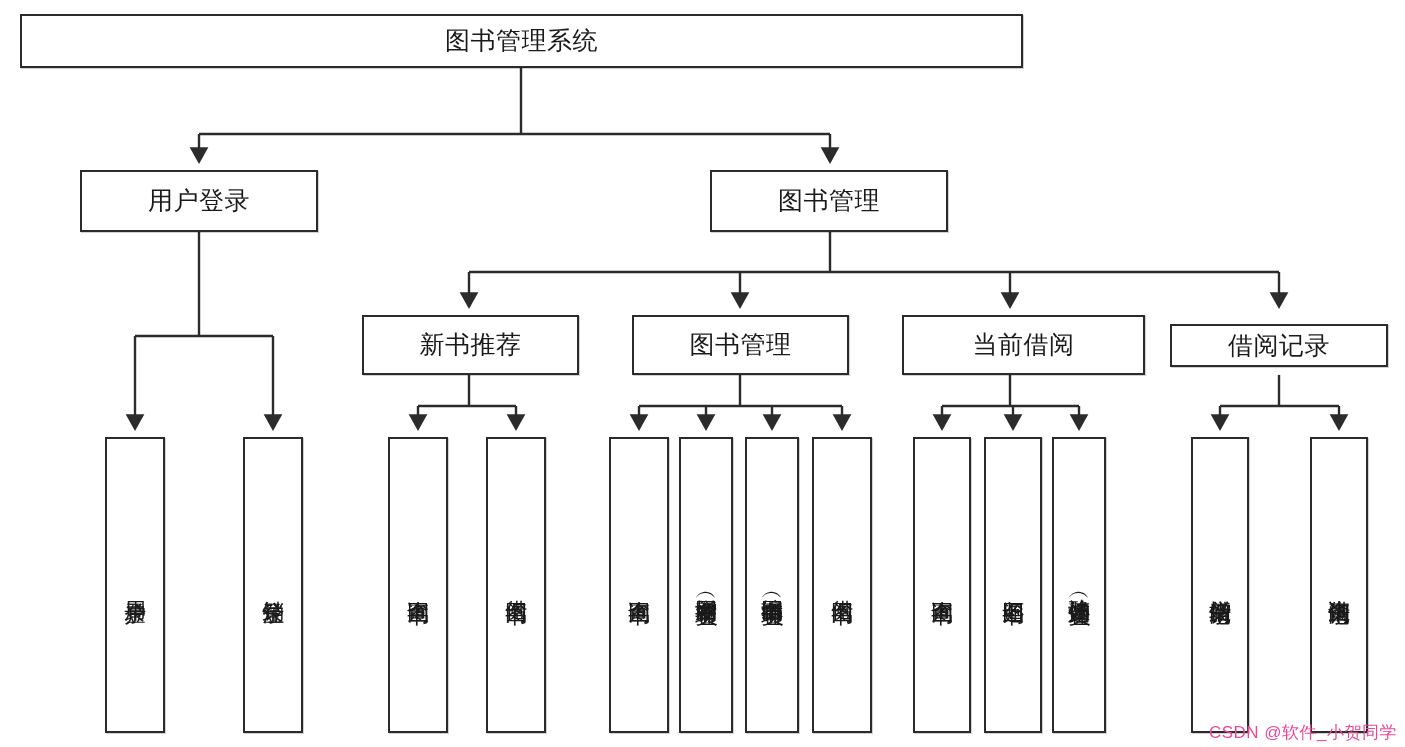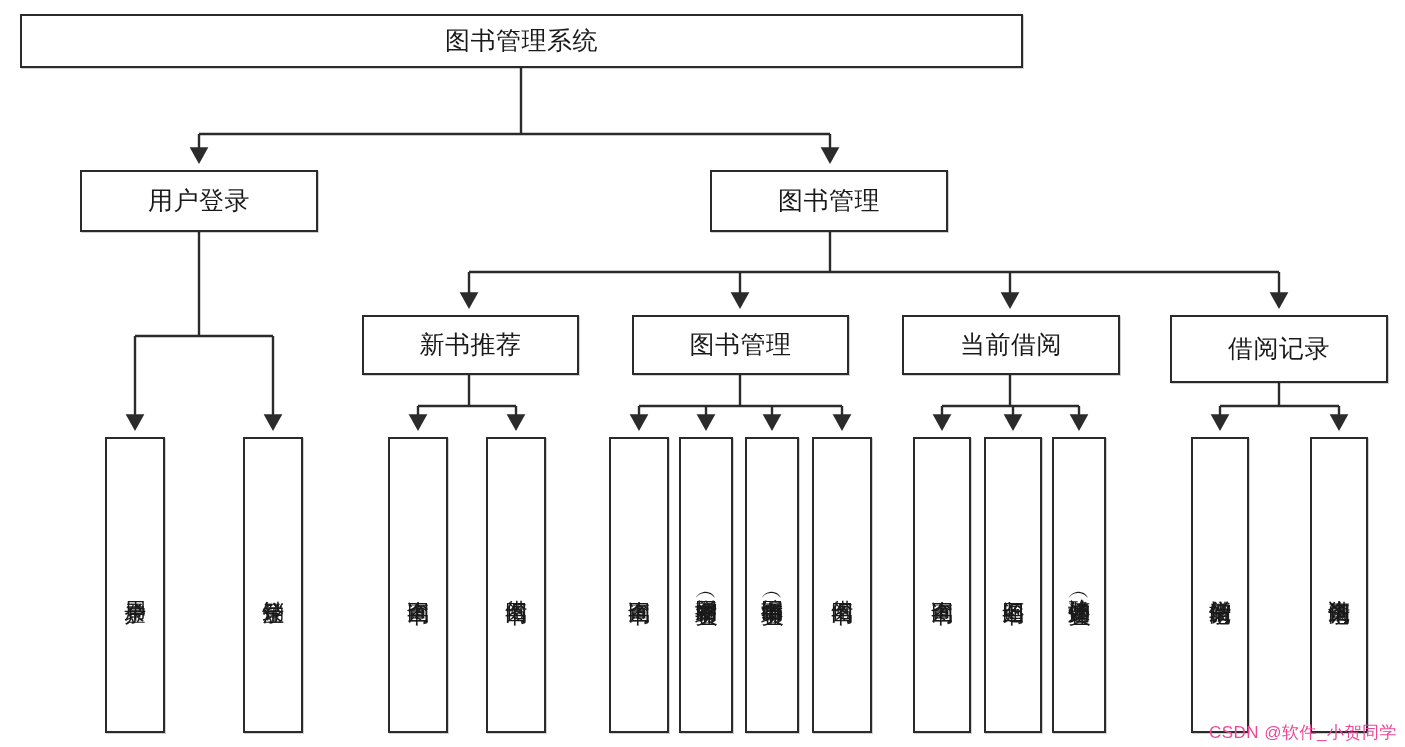--- a/index.html
+++ b/index.html
@@ -157,24 +157,24 @@
   <div class="node horizontal" style="left:710px; top:170px; width:238px; height:62px;justify-content:center;">
     <span class="node-label">图书管理</span>
   </div>
 
   <div class="node horizontal" style="left:362px; top:315px; width:217px; height:60px;">
     <span class="node-label">新书推荐</span>
   </div>
   <div class="node horizontal" style="left:632px; top:315px; width:217px; height:60px;">
     <span class="node-label">图书管理</span>
   </div>
-  <div class="node horizontal" style="left:902px; top:315px; width:218px; height:60px;">
+  <div class="node horizontal" style="left:902px; top:315px; width:243px; height:60px;">
     <span class="node-label">当前借阅</span>
   </div>
-  <div class="node horizontal" style="left:1170px; top:315px; width:218px; height:68px;">
+  <div class="node horizontal" style="left:1170px; top:324px; width:218px; height:43px;">
     <span class="node-label">借阅记录</span>
   </div>
 
   <div class="node vertical" style="left:105px; top:437px; width:60px; height:296px;">
     <span class="node-label">用户登录</span>
   </div>
   <div class="node vertical" style="left:243px; top:437px; width:60px; height:296px;">
     <span class="node-label">注销登录</span>
   </div>
   <div class="node vertical" style="left:388px; top:437px; width:60px; height:296px;">

